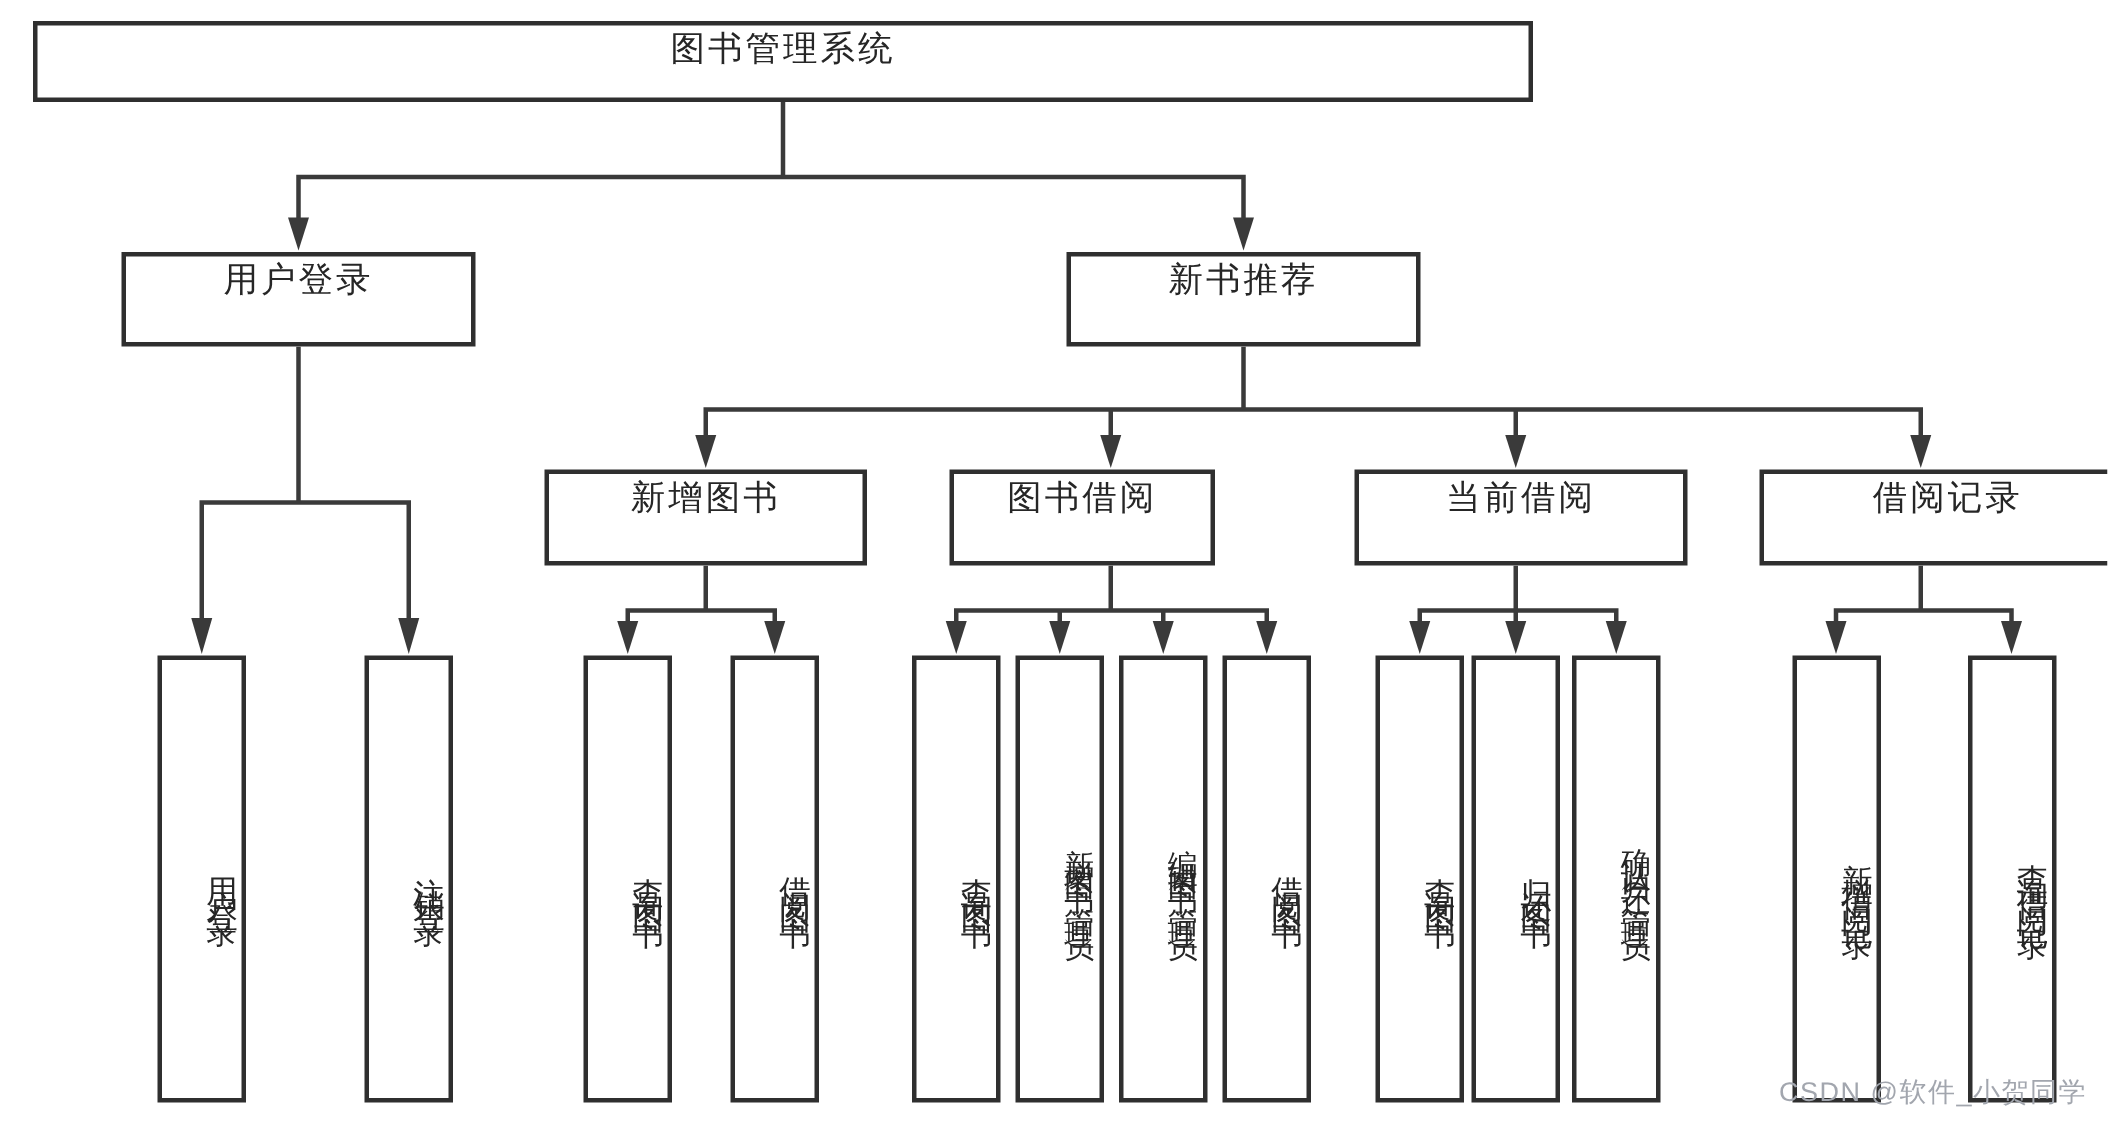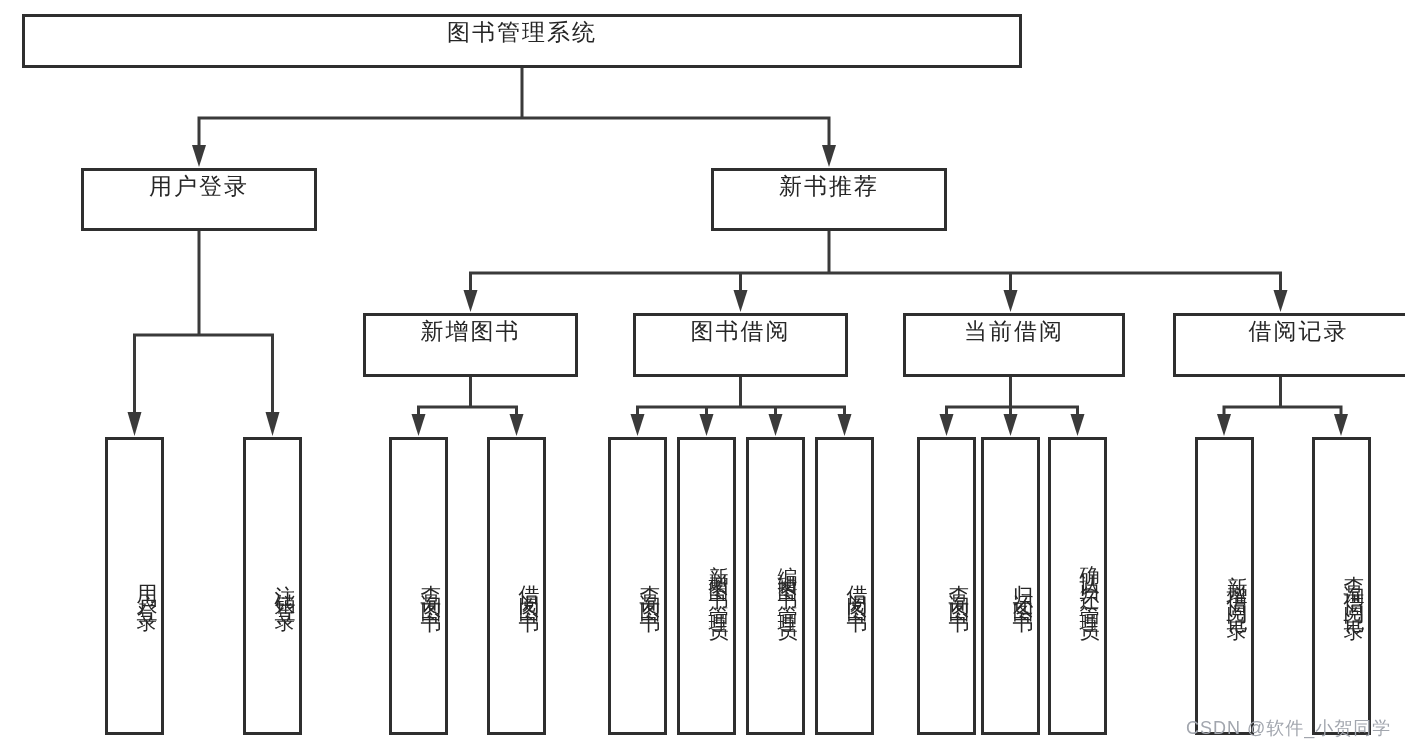--- a/index.html
+++ b/index.html
@@ -96,21 +96,21 @@
   <div class="box h" style="left:81px;top:168px;width:236px;height:63px">
     <span>用户登录</span>
   </div>
   <div class="box h" style="left:711px;top:168px;width:236px;height:63px">
     <span>新书推荐</span>
   </div>
 
   <div class="box h" style="left:363px;top:313px;width:215px;height:64px">
     <span>新增图书</span>
   </div>
-  <div class="box h" style="left:633px;top:313px;width:215px;height:64px">
+  <div class="box h" style="left:633px;top:313px;width:177px;height:64px">
     <span>图书借阅</span>
   </div>
   <div class="box h" style="left:903px;top:313px;width:222px;height:64px">
     <span>当前借阅</span>
   </div>
   <div class="box h" style="left:1173px;top:313px;width:251px;height:64px">
     <span>借阅记录</span>
   </div>
 
   <div class="box v" style="left:105px;top:437px;width:59px;height:298px">

